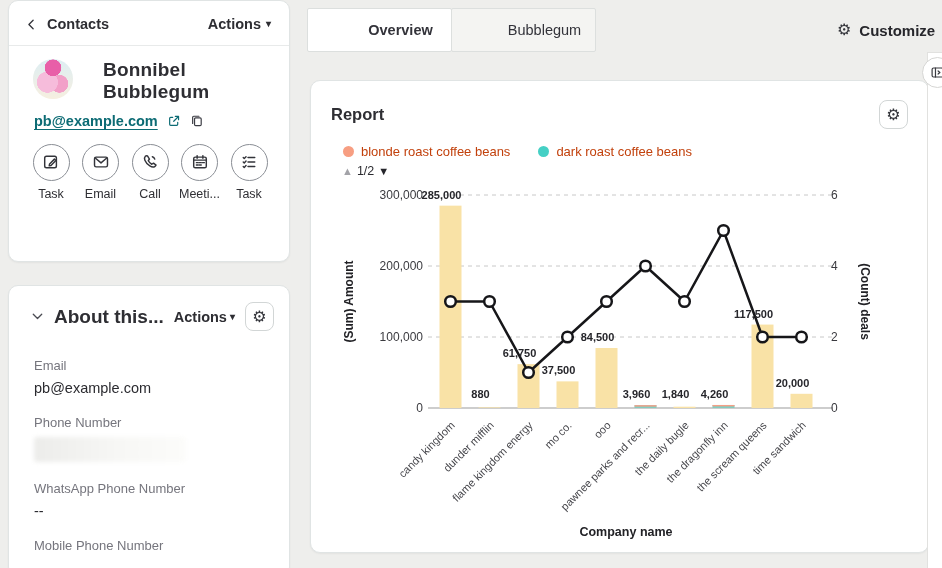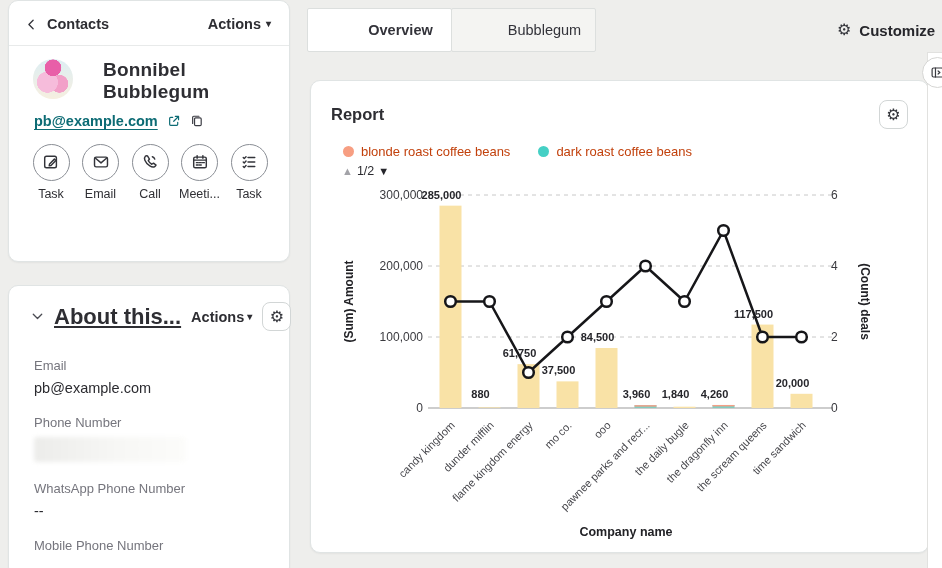--- a/index.html
+++ b/index.html
@@ -24,21 +24,21 @@
   .email-row{padding:9px 24px 0 25px;display:flex;align-items:center;gap:9px;}
   .email-link{color:#0c6b74;font-weight:bold;font-size:14.5px;text-decoration:underline;text-underline-offset:3px;cursor:pointer;}
   .icon-btn{background:none;border:none;padding:0;display:inline-flex;align-items:center;}
   #quick-actions{display:flex;justify-content:space-between;padding:15px 20px 0 22px;}
   .qa{display:flex;flex-direction:column;align-items:center;width:40px;cursor:pointer;}
   .qa-circle{width:37px;height:37px;border-radius:50%;border:1px solid #8a8e95;display:flex;align-items:center;justify-content:center;background:#fff;box-sizing:border-box;}
   .qa-label{margin-top:6px;font-size:12.5px;color:#2f2f34;white-space:nowrap;}
   
   #about-card{left:8px;top:285px;width:282px;height:292px;}
   .about-head{display:flex;align-items:center;padding:16px 12px 0 22px;gap:10px;}
-  .about-title{font-weight:bold;font-size:22px;white-space:nowrap;text-decoration:underline;}
+  .about-title{font-weight:bold;font-size:19px;white-space:nowrap;}
   .about-actions{background:none;border:none;font-weight:bold;font-size:14.5px;padding:0;display:flex;align-items:center;gap:3px;color:#2e2e33;}
   .gear-btn{width:29px;height:29px;border:1px solid #d2d6d6;border-radius:8px;background:#fff;color:#4a4a52;display:flex;align-items:center;justify-content:center;font-size:15px;line-height:1;flex:0 0 auto;}
   #about-fields{padding:27px 24px 0 25px;}
   .field{margin-bottom:19px;}
   .f-label{color:#75757d;font-size:13px;margin-bottom:7px;}
   .f-value{font-size:14.5px;color:#2b2b30;}
   .f-redacted{width:152px;height:25px;border-radius:3px;background:linear-gradient(90deg,#ececea,#f7f7f5 55%,#fcfcfa);filter:blur(2px);}
   
   #tabs{position:absolute;left:308px;top:8px;display:flex;}
   .tab{width:145px;height:44px;display:flex;align-items:center;justify-content:center;font-size:14.5px;color:#33333a;background:#f4f4f2;border:1px solid #dcdfde;margin-left:-1px;box-sizing:border-box;cursor:pointer;border-radius:2px;padding-left:42px;}

